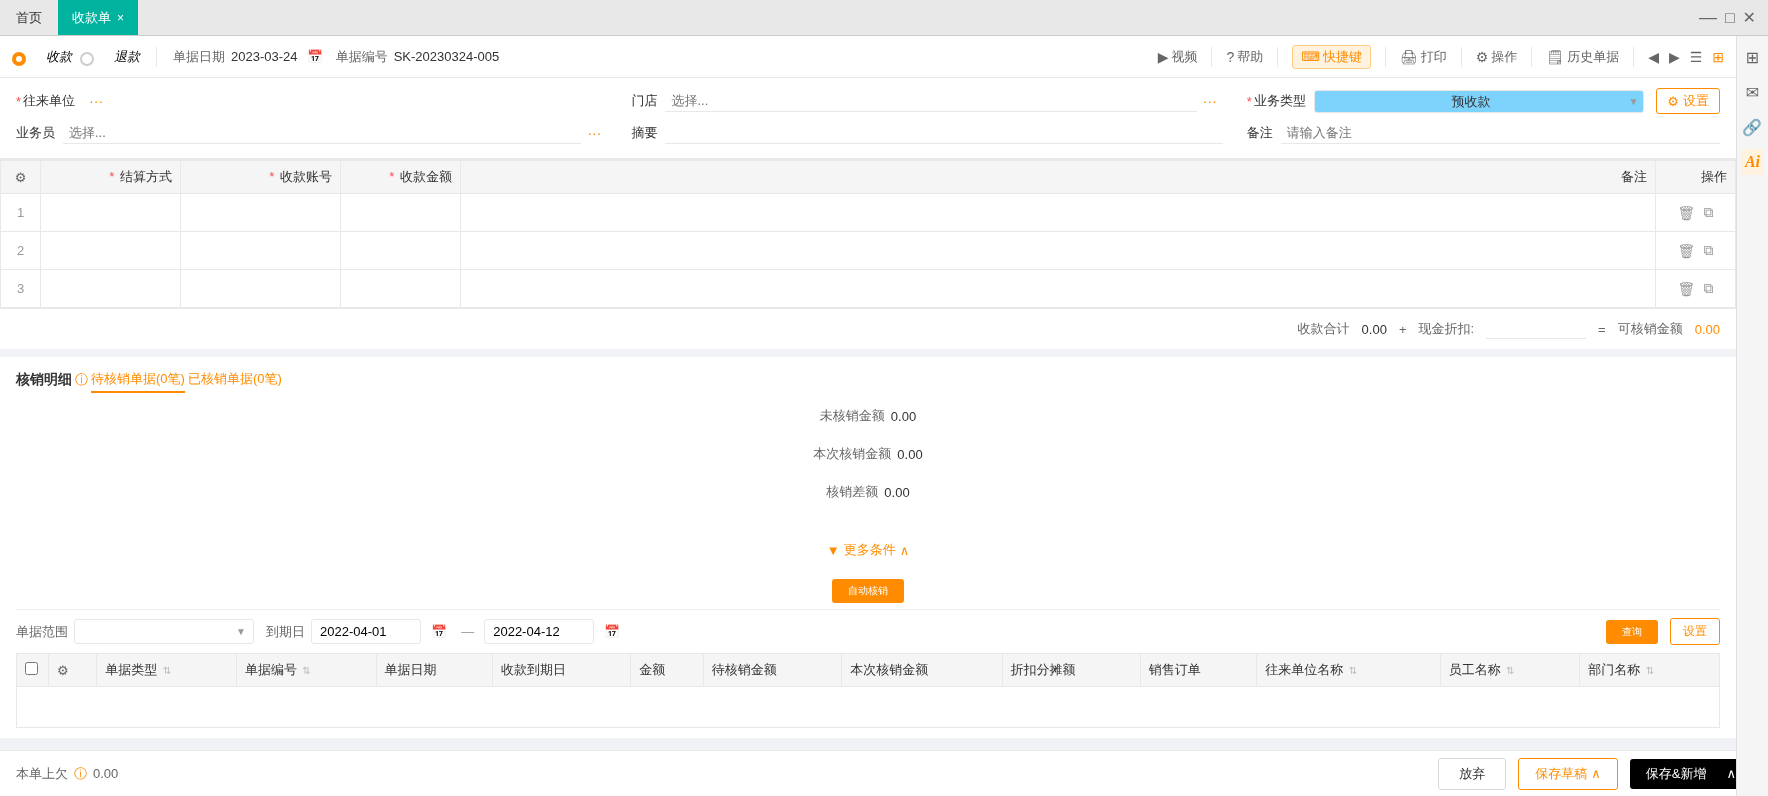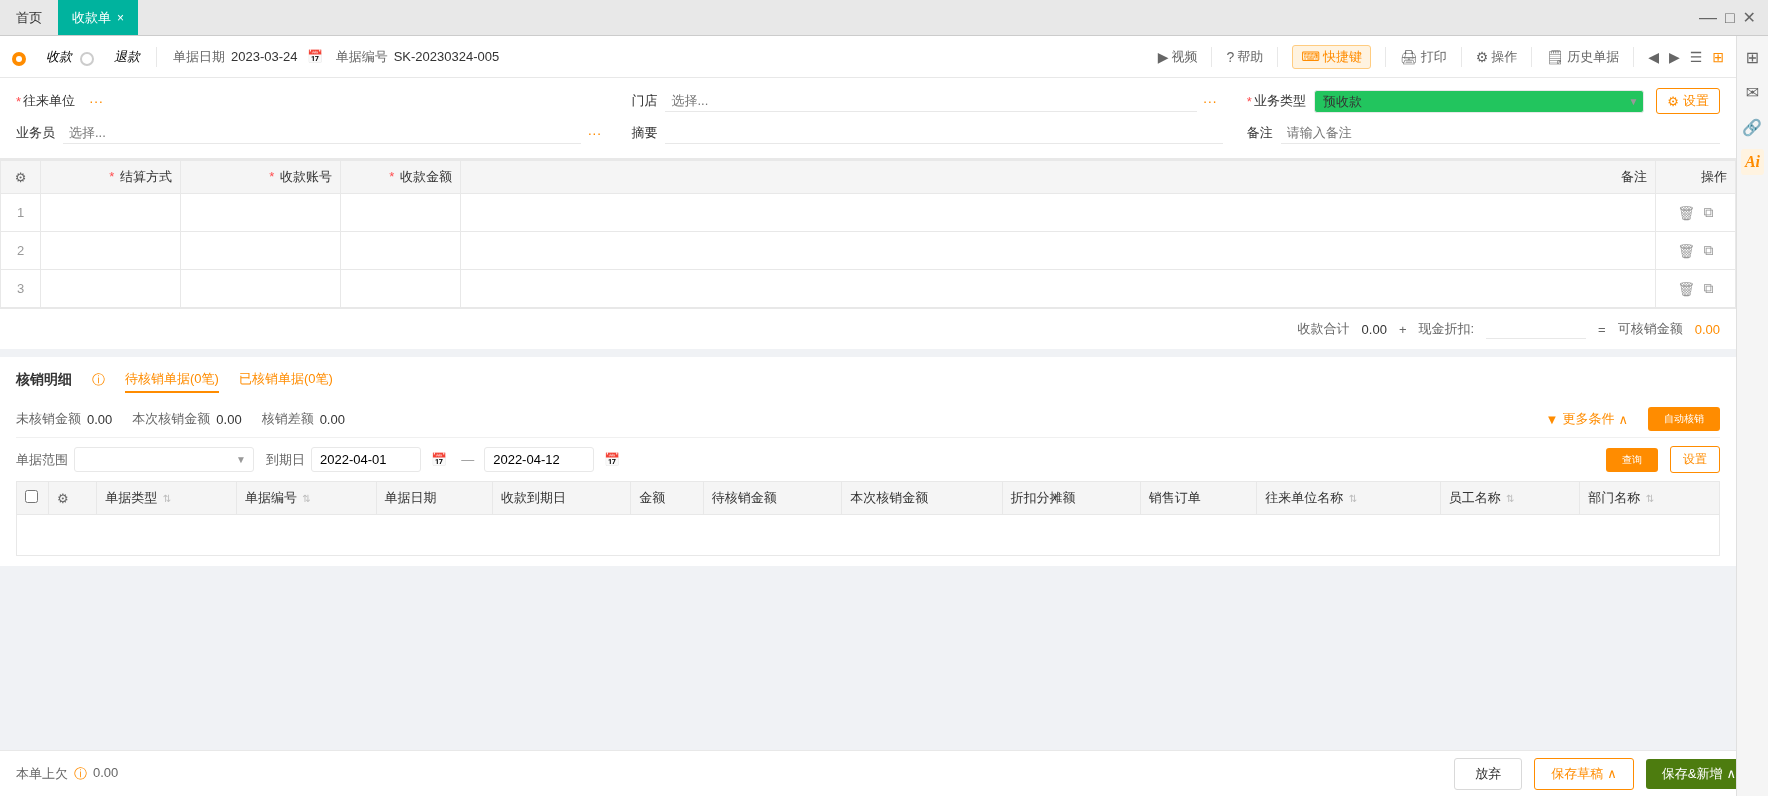--- a/index.html
+++ b/index.html
@@ -64,23 +64,23 @@
     .form-label { color: #333; min-width: fit-content; margin-right: 8px; white-space: nowrap; }
     .required { color: #ff4d4f; margin-right: 2px; }
     .form-input {
       flex: 1; border: none; border-bottom: 1px solid #e8e8e8;
       padding: 3px 6px; color: #bbb; font-size: 13px; outline: none;
       background: transparent;
     }
     .more-btn { color: #ff8c00; cursor: pointer; padding: 0 6px; font-size: 14px; }
     .form-select {
       border: 1px solid #e8e8e8; border-radius: 3px;
-      padding: 3px 24px 3px 8px; background: #22c55e;
+      padding: 3px 24px 3px 8px; background: #7dd3fc;
       font-size: 13px; color: #333; cursor: pointer;
-      appearance: none; outline: none; min-width: 80px;
+      appearance: none; outline: none; min-width: 80px; text-align: center;
     }
     .select-wrapper { position: relative; display: inline-flex; align-items: center; }
     .select-wrapper::after { content: '▼'; font-size: 10px; color: #999; position: absolute; right: 6px; pointer-events: none; }
     .settings-btn {
       background: #fff; border: 1px solid #ff8c00; color: #ff8c00;
       padding: 3px 10px; border-radius: 3px; cursor: pointer; font-size: 12px;
       display: flex; align-items: center; gap: 4px;
     }
 
     
@@ -119,29 +119,29 @@
     .summary-input {
       border: none; border-bottom: 1px solid #e8e8e8;
       width: 100px; padding: 2px 4px; outline: none; text-align: right;
     }
 
     
     .section-sep { height: 8px; background: #f0f2f5; }
 
     
     .verify-section { background: #fff; padding: 10px 16px; }
-    .verify-header { display: flex; align-items: center; gap: 20px; margin-bottom: 8px; }
+    .verify-header { display: flex; align-items: center; gap: 3px; margin-bottom: 8px; }
     .verify-title { font-size: 14px; font-weight: 600; color: #333; }
     .verify-info-icon { color: #ff8c00; cursor: pointer; }
     .verify-tab {
       padding: 3px 0; color: #ff8c00; cursor: pointer; font-size: 13px;
       border-bottom: 2px solid transparent;
     }
     .verify-tab.active { border-bottom-color: #ff8c00; }
-    .verify-stats { display: flex; align-items: center; gap: 20px; padding: 6px 0; }
+    .verify-stats { display: flex; align-items: center; gap: 20px; padding: 6px 0; flex-direction: column; }
     .stat-item { display: flex; align-items: center; gap: 6px; }
     .stat-label { color: #666; }
     .stat-value { color: #333; }
     .verify-toolbar {
       display: flex; align-items: center; gap: 12px;
       padding: 8px 0; border-top: 1px solid #f0f0f0;
     }
     .verify-field { display: flex; align-items: center; gap: 6px; }
     .verify-select-wrapper { position: relative; display: inline-flex; align-items: center; }
     .verify-select {
@@ -179,35 +179,35 @@
     .sort-icon { color: #bbb; font-size: 10px; margin-left: 2px; }
     .col-checkbox { width: 32px; text-align: center; }
 
     
     .footer {
       position: fixed; bottom: 0; left: 0; right: 0;
       display: flex; align-items: center;
       background: #fff; border-top: 1px solid #e8e8e8;
       padding: 8px 16px; height: 46px; gap: 12px;
     }
-    .footer-info { display: flex; align-items: flex-start; gap: 6px; color: #666; font-size: 13px; }
+    .footer-info { display: flex; align-items: center; gap: 6px; color: #666; font-size: 13px; }
     .footer-spacer { flex: 1; }
     .btn-abandon {
       background: #fff; color: #333; border: 1px solid #d9d9d9;
       padding: 6px 20px; border-radius: 3px; cursor: pointer; font-size: 13px;
     }
     .btn-save-draft {
       background: #fff; color: #ff8c00; border: 1px solid #ff8c00;
       padding: 6px 16px; border-radius: 3px; cursor: pointer; font-size: 13px;
       display: flex; align-items: center; gap: 4px;
     }
     .btn-save-new {
-      background: #4d7c0f; color: #fff; border: none;
+      background: #000000; color: #fff; border: none;
       padding: 6px 16px; border-radius: 3px; cursor: pointer; font-size: 13px;
-      display: flex; align-items: center; gap: 4px; text-align: right;
+      display: flex; align-items: center; gap: 20px; text-align: right;
     }
 
     
     .right-sidebar {
       position: fixed; right: 0; top: 36px; bottom: 0;
       width: 32px; background: #f5f5f5; border-left: 1px solid #e0e0e0;
       display: flex; flex-direction: column; align-items: center;
       padding-top: 8px; gap: 8px;
     }
     .sidebar-icon { color: #666; cursor: pointer; font-size: 16px; padding: 4px; }

